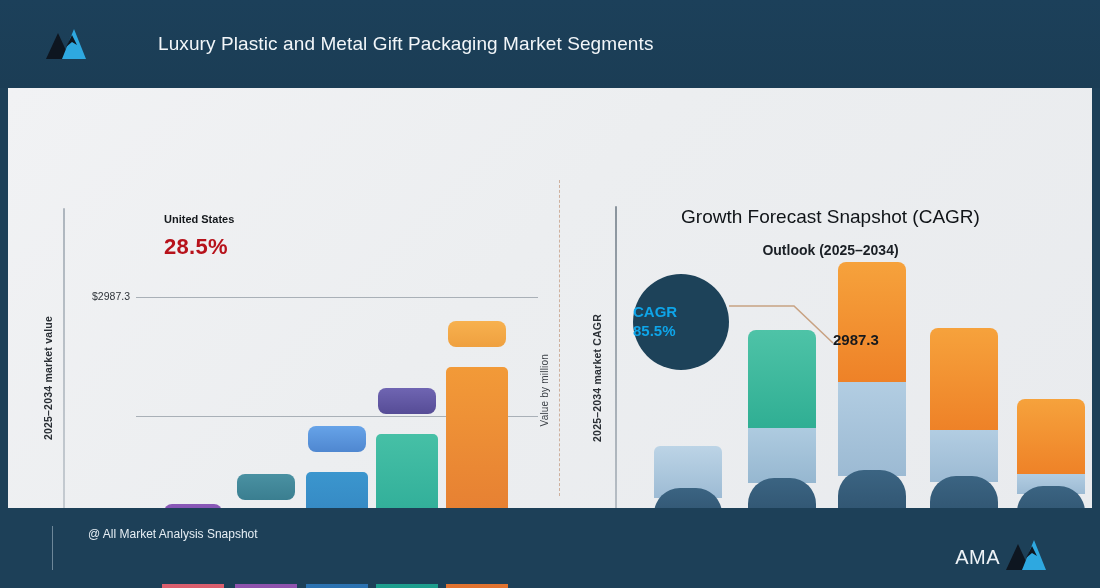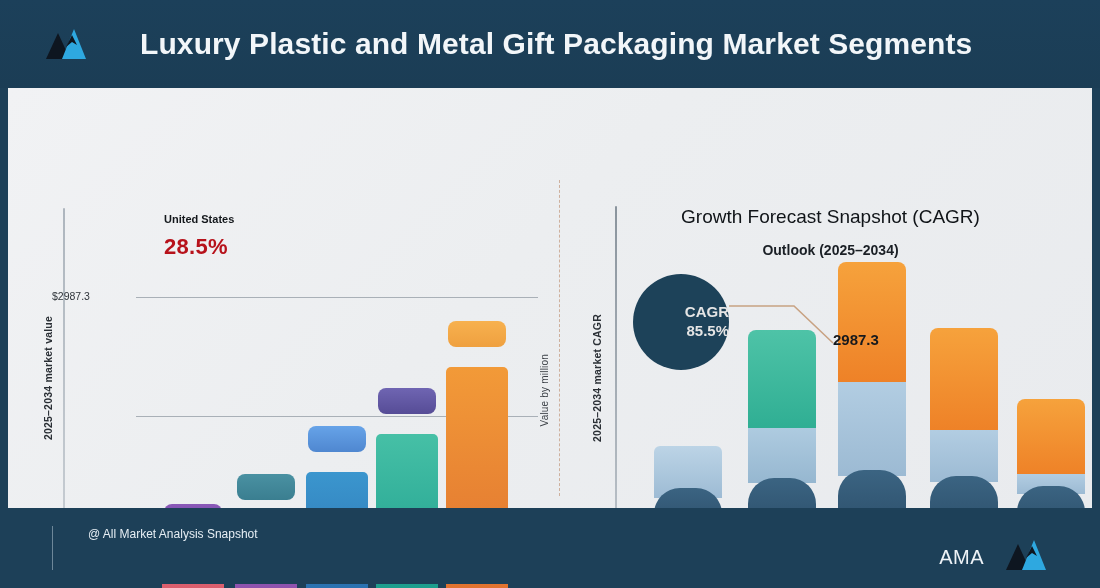--- a/index.html
+++ b/index.html
@@ -20,24 +20,24 @@
     position: absolute; left: 0; top: 0;
     width: 1100px; height: 88px;
     background: linear-gradient(180deg, #1c405a 0%, #1b3d55 100%);
     display: flex; align-items: center;
   }
   #header-logo {
     margin-left: 40px; width: 56px; height: 40px;
     display: flex; align-items: center; justify-content: center;
   }
   #header-title {
-    margin-left: 44px;
+    margin-left: 62px;
     color: #f2f6f9;
-    font-size: 30px;
-    font-weight: 700;
+    font-size: 19px;
+    font-weight: 400;
     letter-spacing: 0.1px;
     white-space: nowrap;
   }
 
   
   #panel {
     position: absolute; left: 8px; top: 88px;
     width: 1084px; height: 420px;
     background: linear-gradient(135deg, #f1f2f4 0%, #eceef0 45%, #e9ebee 100%);
   }
@@ -77,20 +77,21 @@
   }
 
   .gridline {
     position: absolute; height: 1px;
     background: #a9b0b7;
   }
   .ytick {
     position: absolute;
     font-size: 10.5px;
     color: #2f343a;
+    text-align: right;
     white-space: nowrap;
   }
 
   .l-bar-group { position: absolute; bottom: 0; width: 62px; }
   .l-bar {
     position: absolute; bottom: 0; left: 0; width: 62px;
     border-radius: 5px 5px 0 0;
   }
   .l-cap {
     position: absolute; left: 2px; width: 58px; height: 26px;
@@ -134,22 +135,22 @@
   .r-seg { position: absolute; left: 0; width: 68px; }
   .r-seg.top    { border-radius: 8px 8px 0 0; }
   .r-seg.mid    { }
   .r-seg.bottom { border-radius: 26px 26px 0 0; }
 
   #cagr-bubble {
     position: absolute; left: 72px; top: 98px;
     width: 96px; height: 96px; border-radius: 50%;
     background: #1d4259;
     display: flex; flex-direction: column;
-    align-items: flex-end; justify-content: center;
-    color: #e5e5e5;
+    align-items: flex-start; justify-content: center;
+    color: #0ea5e9;
   }
   #cagr-bubble .cl { font-size: 15px; font-weight: bold; line-height: 1.25; }
   #cagr-bubble .cv { font-size: 15px; font-weight: bold; line-height: 1.25; }
 
   #r-connector { position: absolute; left: 0; top: 0; width: 539px; height: 420px; pointer-events: none; }
 
   #r-value-label {
     position: absolute; left: 272px; top: 155px;
     font-size: 15px; font-weight: bold; color: #16191d;
   }
@@ -167,21 +168,21 @@
   #footer-line1 {
     position: absolute; left: 88px; top: 19px;
     color: #e6eef4; font-size: 12px;
   }
   #footer-line2 {
     position: absolute; left: 88px; top: 43px;
     color: #eef4f8; font-size: 14px;
   }
   #footer-brand {
     position: absolute; right: 44px; top: 28px;
-    display: flex; align-items: center; gap: 16px;
+    display: flex; align-items: center; gap: 0;
   }
   #footer-brand .txt { color: #eef3f7; font-size: 20px; letter-spacing: .5px; }
 </style>
 </head>
 <body>
 
 <div id="page">
 
   <div id="header">
     <div id="header-logo">

